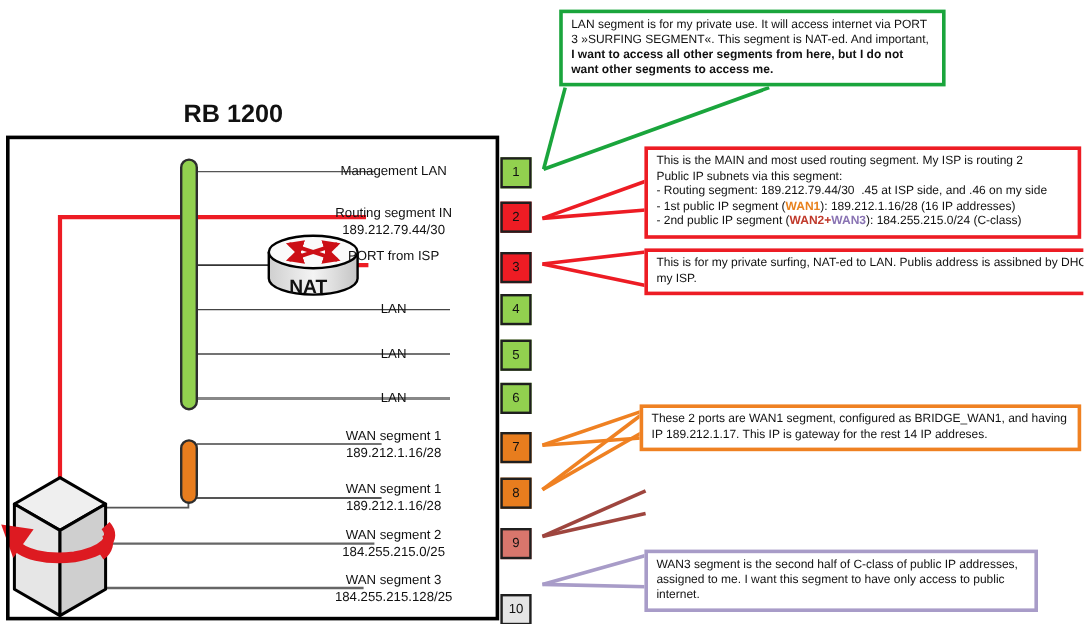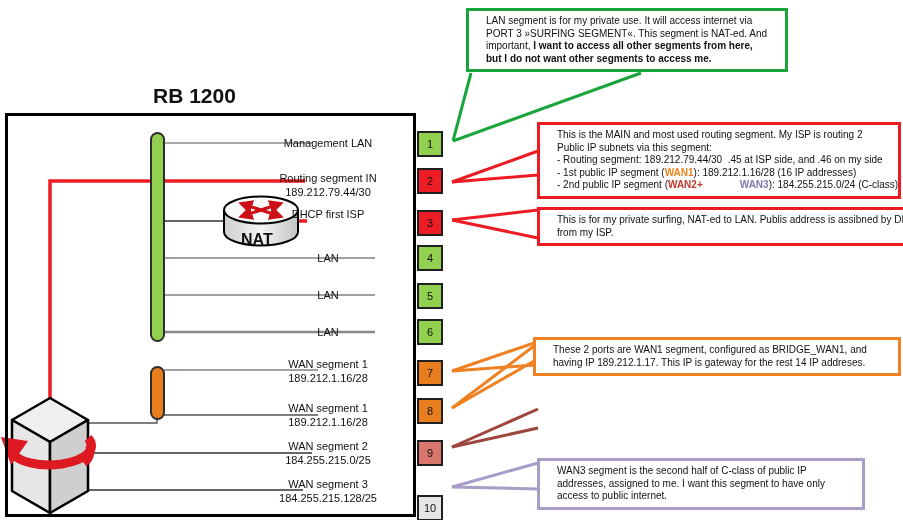--- a/index.html
+++ b/index.html
@@ -8,26 +8,26 @@
   #wires{position:absolute;left:0;top:0;z-index:1;}
   .mainbox{position:absolute;left:5px;top:113px;width:411px;height:404px;
            border:3px solid #000;box-sizing:border-box;z-index:2;}
   .title{position:absolute;left:153px;top:84px;font-size:21px;font-weight:bold;z-index:3;}
   .port{position:absolute;left:417px;width:26px;height:26px;border:2px solid #1f1f1f;
         box-sizing:border-box;display:flex;align-items:center;justify-content:center;
         font-size:11px;z-index:3;}
   .plabel{position:absolute;left:253px;width:150px;text-align:center;
           font-size:11px;line-height:14px;z-index:3;}
   .callout{position:absolute;background:#fff;border:3px solid #000;box-sizing:border-box;
-           font-size:10px;line-height:12.5px;padding:4px 17px;z-index:3;}
+           font-size:10px;line-height:12.5px;padding:4px 7px;z-index:3;}
   .callout .cline{white-space:nowrap;}
   .b{font-weight:bold;}
   .wan1{color:#e8821e;font-weight:bold;}
   .wan2{color:#c0392b;font-weight:bold;}
-  .wan3{color:#8973b3;font-weight:bold;margin-left:37px;}
+  .wan3{color:#8973b3;font-weight:bold;}
   .natlabel{position:absolute;left:241px;top:231px;width:40px;text-align:left;
             font-size:16px;z-index:3;font-weight:bold;}
 </style>
 </head>
 <body>
 
 <div id="stage">
 
   <svg id="wires" width="903" height="520">
     <defs>
@@ -141,21 +141,21 @@
 
   <div class="plabel" style="top:136px">
       <div>Management LAN</div>
       <div></div>
     </div>
   <div class="plabel" style="top:171px">
       <div>Routing segment IN</div>
       <div>189.212.79.44/30</div>
     </div>
   <div class="plabel" style="top:207px">
-      <div>DHCP first ISP</div>
+      <div>PORT from ISP</div>
     </div>
   <div class="plabel" style="top:251px">
       <div>LAN</div>
       <div></div>
     </div>
   <div class="plabel" style="top:288px">
       <div>LAN</div>
       <div></div>
     </div>
   <div class="plabel" style="top:325px">

